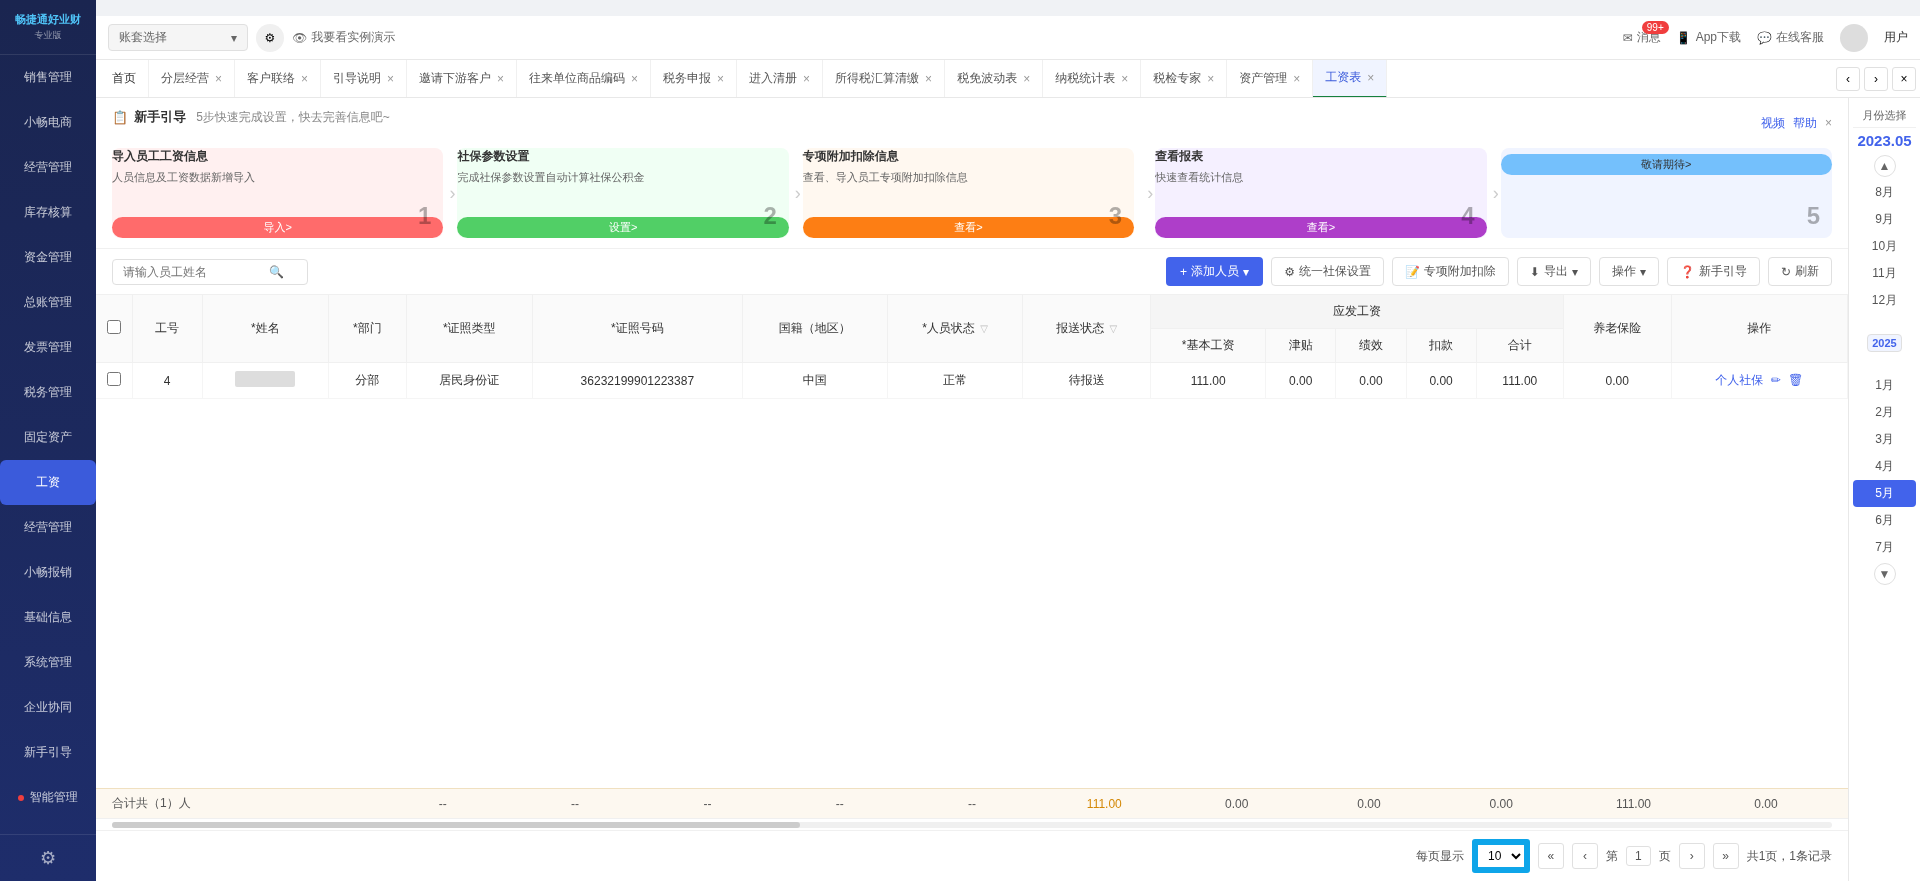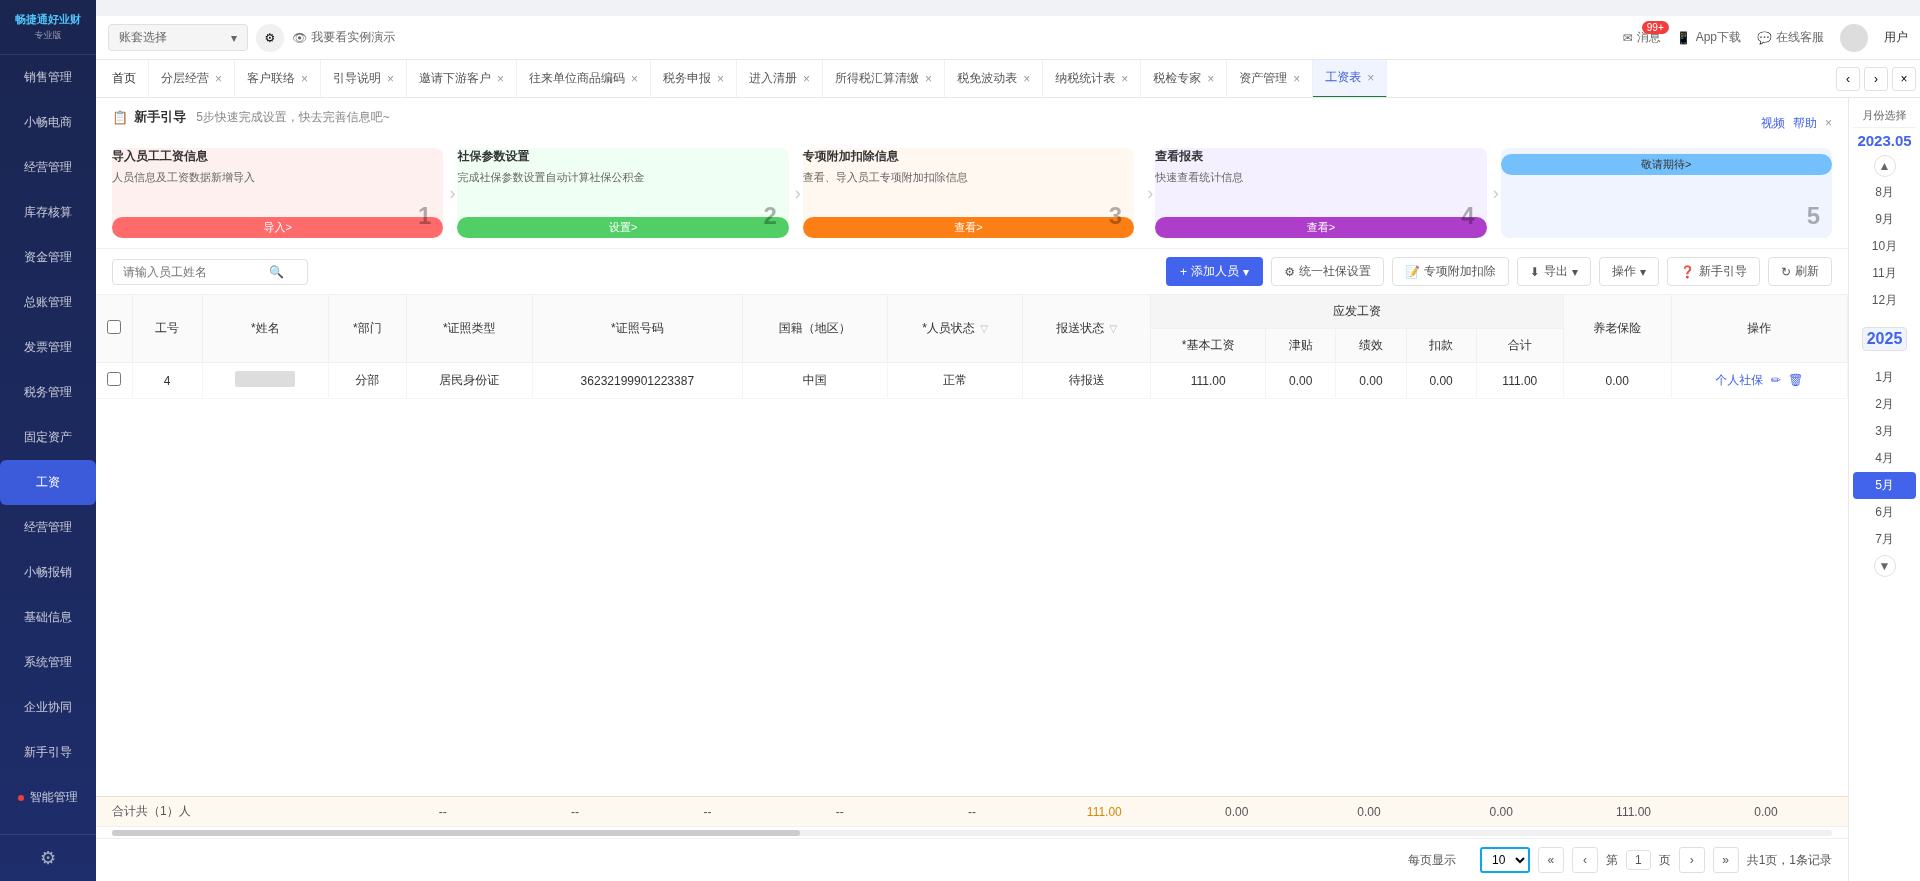--- a/index.html
+++ b/index.html
@@ -164,22 +164,22 @@
       background: #fff; border-top: 1px solid #f0f0f0;
       padding: 8px 16px; display: flex; align-items: center; justify-content: flex-end;
       gap: 8px; font-size: 12px; color: #555;
     }
     .page-btn {
       width: 26px; height: 26px; border: 1px solid #e0e0e0; border-radius: 3px;
       display: flex; align-items: center; justify-content: center; cursor: pointer;
       background: #fff; font-size: 12px; color: #555;
     }
     .per-page-select {
-      border: 2px solid #0ea5e9; border-radius: 3px; padding: 3px 6px;
-      font-size: 12px; background: #fff; cursor: pointer; margin-left: 16px;
+      border: 6px solid #0ea5e9; border-radius: 3px; padding: 3px 6px;
+      font-size: 12px; background: #fff; cursor: pointer;
     }
 
     
     .scroll-bar-area {
       background: #fff; height: 12px; border-top: 1px solid #f0f0f0;
       display: flex; align-items: center; padding: 2px 16px;
     }
     .scroll-track { flex: 1; height: 6px; background: #f0f0f0; border-radius: 3px; }
     .scroll-thumb { width: 40%; height: 100%; background: #ccc; border-radius: 3px; }
 
@@ -566,21 +566,21 @@
 
     <div class="month-panel">
       <div class="month-panel-title">月份选择</div>
       <div class="month-year">2023.05</div>
       <div class="month-nav">▲</div>
       <div class="month-item">8月</div>
       <div class="month-item">9月</div>
       <div class="month-item">10月</div>
       <div class="month-item">11月</div>
       <div class="month-item">12月</div>
-      <div style="color:#4263eb;font-size:16px;font-weight:600;margin:13px 0;padding:2px 4px;border:1px solid #e0e0e0;border-radius:4px;background:#f0f4ff;cursor:pointer;text-align:center;">2025</div>
+      <div style="color:#4263eb;font-size:11px;font-weight:600;margin:20px 0;padding:2px 4px;border:1px solid #e0e0e0;border-radius:4px;background:#f0f4ff;cursor:pointer;text-align:center;">2025</div>
       <div class="month-item">1月</div>
       <div class="month-item">2月</div>
       <div class="month-item">3月</div>
       <div class="month-item">4月</div>
       <div class="month-item active">5月</div>
       <div class="month-item">6月</div>
       <div class="month-item">7月</div>
       <div class="month-nav">▼</div>
     </div>
   </div>

